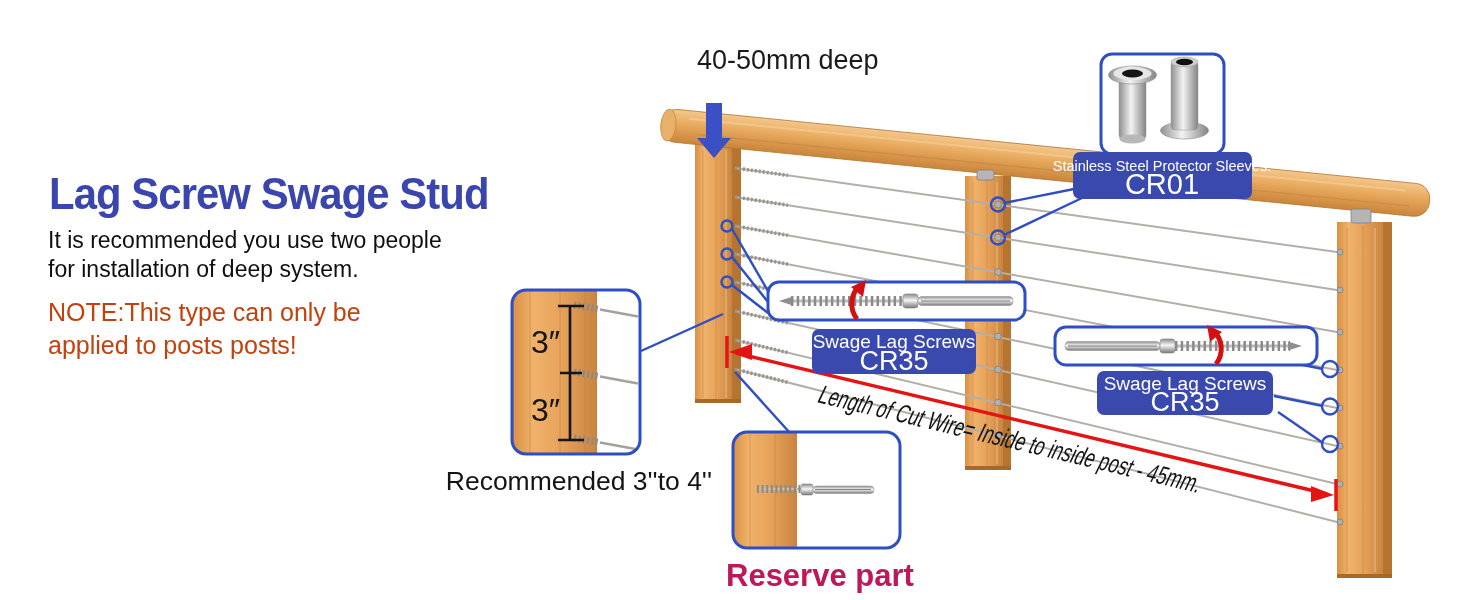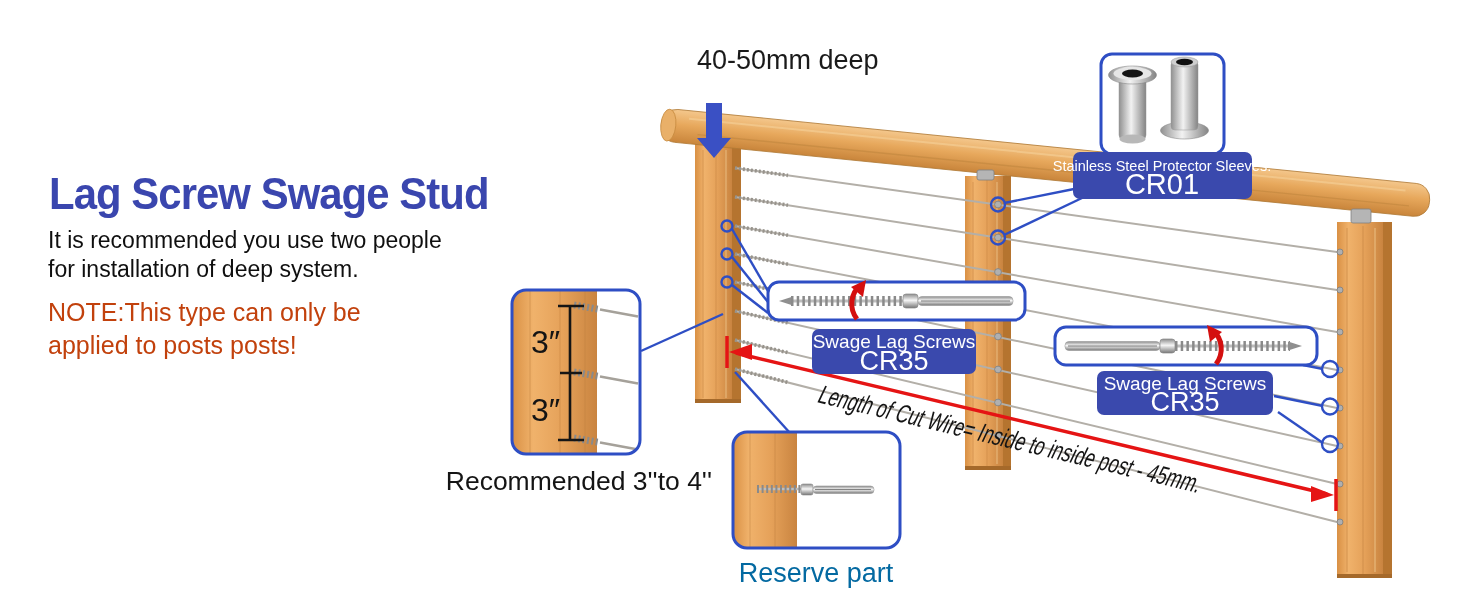--- a/index.html
+++ b/index.html
@@ -7,21 +7,21 @@
          font-family:"Liberation Sans",sans-serif;}
   #scene{position:absolute;left:0;top:0;}
   .txt{position:absolute;white-space:pre;}
   #title{left:49px;top:168px;font-size:45px;font-weight:bold;color:#3a46ae;
          letter-spacing:-1px;transform:scaleX(.93);transform-origin:left center;}
   #desc{left:48px;top:226px;font-size:23px;color:#0f0f0f;line-height:1.28;}
   #note{left:48px;top:296px;font-size:25px;color:#c2410c;line-height:1.3;}
   #drill{left:697px;top:46px;font-size:27px;color:#1a1a1a;line-height:1.06;}
   #runCaption{left:440px;top:466px;width:272px;text-align:right;font-size:26.5px;
               color:#141414;line-height:1.18;}
-  #reserveCaption{left:726px;top:558px;width:180px;text-align:center;font-size:27px;color:#0369a1;}
+  #reserveCaption{left:726px;top:558px;width:180px;text-align:center;font-size:31px;color:#be185d;font-weight:bold;}
   svg text{font-family:"Liberation Sans",sans-serif;}
 </style>
 </head>
 <body>
 
 <div id="stage">
 
 <svg id="scene" width="1464" height="600" viewBox="0 0 1464 600">
   <defs>
     <linearGradient id="woodPost" x1="0" y1="0" x2="1" y2="0">

